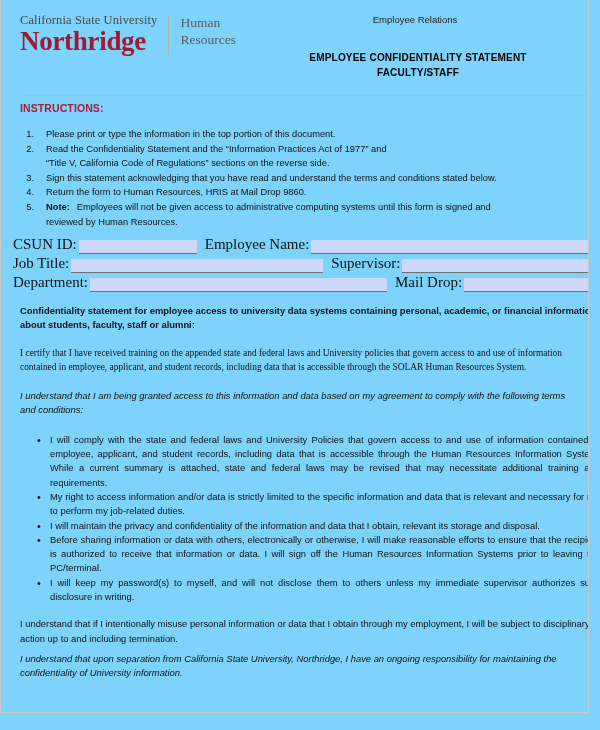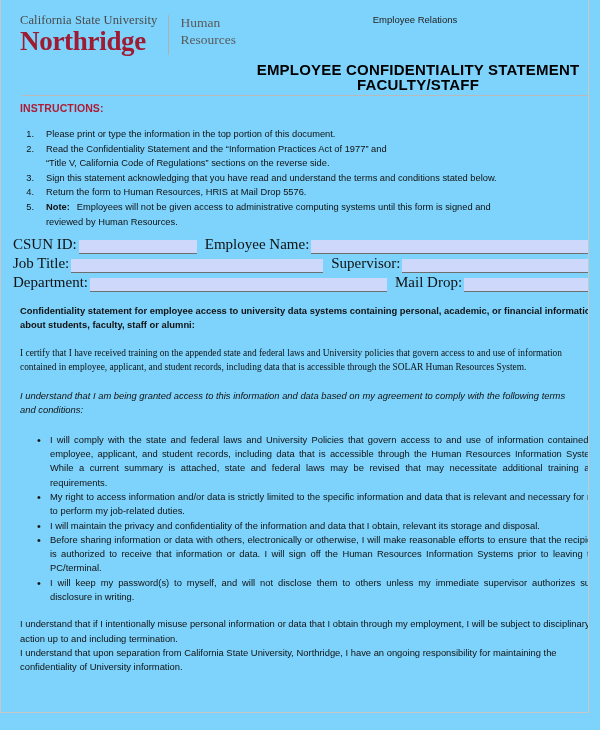--- a/index.html
+++ b/index.html
@@ -110,25 +110,25 @@
     left: 250px;
     top: 14px;
     width: 330px;
     text-align: center;
     font-size: 9.5px;
     color: #222222;
   }
   .form-title {
     position: absolute;
     left: 250px;
-    top: 62px;
+    top: 50px;
     width: 336px;
     text-align: center;
     font-weight: bold;
-    font-size: 15px;
+    font-size: 10px;
     line-height: 15px;
     letter-spacing: 0.2px;
     color: #000000;
   }
   .header-rule {
     position: absolute;
     left: 22px;
     top: 95px;
     width: 566px;
     height: 1px;
@@ -259,22 +259,23 @@
   .bullet-text {
     flex: 1 1 auto;
     text-align: justify;
     width: 545px;
   }
   .closing {
     margin-top: 13px;
     width: 570px;
   }
   .closing-2 {
-    margin-top: 0px;
+    margin-top: 6px;
     width: 570px;
+    font-style: italic;
   }
 </style>
 </head>
 <body>
 
 <div class="page">
 
   <div class="page-border-left"></div>
   <div class="page-border-right"></div>
   <div class="page-border-bottom"></div>
@@ -322,21 +323,21 @@
         </span>
       </div>
 
       <div class="instr-item">
         <span class="instr-num">3.</span>
         <span class="instr-text">Sign this statement acknowledging that you have read and understand the terms and conditions stated below.</span>
       </div>
 
       <div class="instr-item">
         <span class="instr-num">4.</span>
-        <span class="instr-text">Return the form to Human Resources, HRIS at Mail Drop 5576.</span>
+        <span class="instr-text">Return the form to Human Resources, HRIS at Mail Drop 9860.</span>
       </div>
 
       <div class="instr-item">
         <span class="instr-num">5.</span>
         <span class="instr-text">
           <span class="note-label">Note:</span><span class="note-gap"></span><span>Employees will not be given access to administrative computing systems until this form is signed and</span>
           <span class="sub">reviewed by Human Resources.</span>
         </span>
       </div>
     </div>

